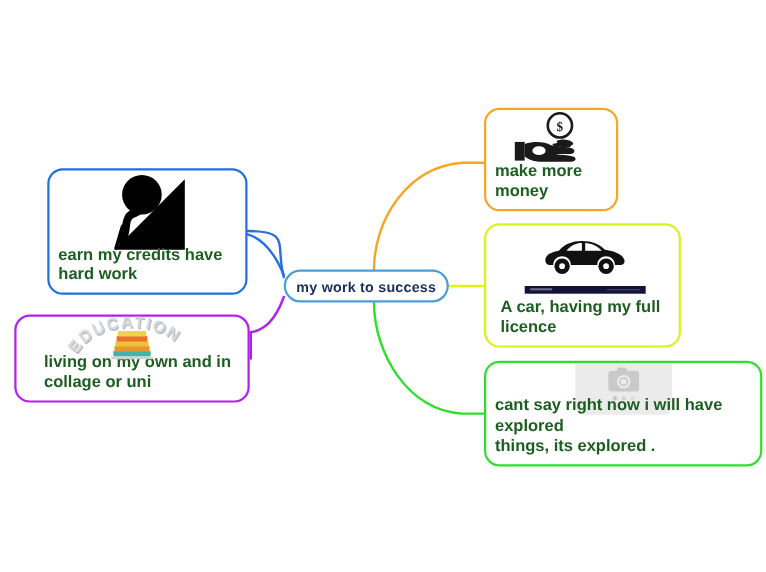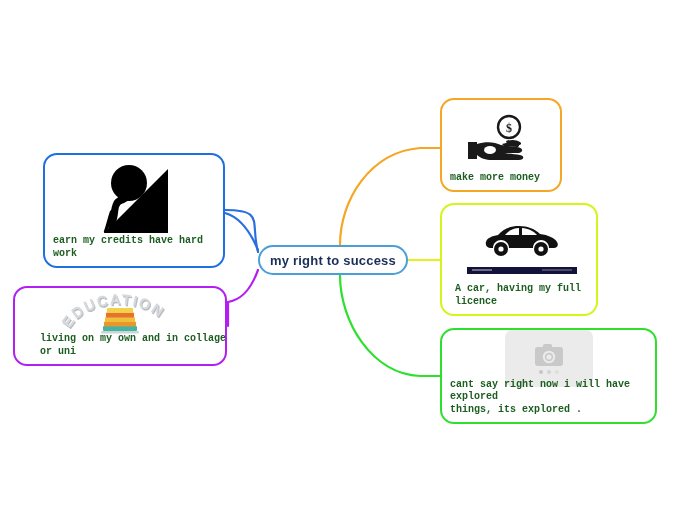--- a/index.html
+++ b/index.html
@@ -63,42 +63,41 @@
     border-style: solid;
     border-width: 2px;
     display: flex;
     flex-direction: column;
     align-items: center;
     justify-content: flex-start;
     padding: 8px 8px 6px 8px;
     overflow: hidden;
   }
   .node .node-label {
-    font-size: 10px;
+    font-size: 15px;
     font-weight: bold;
     color: #1b5e20;
     line-height: 1.25;
     text-align: left;
     width: 100%;
     align-self: flex-start;
-    font-family: Liberation Mono, monospace;
   }
   .node .node-media {
     display: flex;
     align-items: center;
     justify-content: center;
     width: 100%;
     flex: 1 1 auto;
     min-height: 0;
   }
 
   
   #node-money      { left: 440px; top: 98px;  width: 122px; height: 94px;  border-color: #f5a623; }
-  #node-car        { left: 440px; top: 203px; width: 158px; height: 113px; border-color: #d4f519; padding-left: 13px; }
-  #node-future     { left: 440px; top: 328px; width: 217px; height: 96px;  border-color: #2ee02e; }
+  #node-car        { left: 440px; top: 203px; width: 179px; height: 113px; border-color: #d4f519; padding-left: 13px; }
+  #node-future     { left: 440px; top: 328px; width: 253px; height: 96px;  border-color: #2ee02e; }
   #node-credits    { left: 43px;  top: 153px; width: 182px; height: 115px; border-color: #1f6fe0; }
   #node-living     { left: 13px;  top: 286px; width: 214px; height: 80px;  border-color: #b31ff0; }
 
   #node-money .node-label,
   #node-car   .node-label { text-align: left; }
 
   
   .img-placeholder {
     width: 88px;
     height: 57px;
@@ -192,21 +191,21 @@
     <path d="M 258 250 C 248 226 236 216 225 213" fill="none" stroke="#2a6fe0" stroke-width="2.2" stroke-linecap="round"></path>
     <path d="M 225 213 C 195 208 160 200 134 176 L 134 155" fill="none" stroke="#2a6fe0" stroke-width="2.2" stroke-linecap="round" opacity="0"></path>
 
     <path d="M 258 270 C 250 292 240 300 228 302" fill="none" stroke="#b31ff0" stroke-width="2.2" stroke-linecap="round"></path>
     <path d="M 228 302 L 228 326" fill="none" stroke="#b31ff0" stroke-width="2.2" stroke-linecap="round"></path>
 
     <path d="M 225 213 L 225 238" fill="none" stroke="#2a6fe0" stroke-width="2.2" stroke-linecap="round" opacity="0"></path>
   </svg>
 
   <div class="center-node" style="border-color: rgb(74, 159, 216);">
-    <span class="center-label" style="color: rgb(26, 46, 90);">my right to success</span>
+    <span class="center-label" style="color: rgb(26, 46, 90);">my work to success</span>
   </div>
 
   <div class="node" id="node-money" style="border-color: rgb(245, 166, 35);">
     <div class="node-media">
       <svg width="78" height="52" viewBox="0 0 78 52" xmlns="http://www.w3.org/2000/svg">
 
         <circle cx="47" cy="13" r="11" fill="none" stroke="#1a1a1a" stroke-width="2.4"></circle>
         <text x="47" y="18" font-size="12" font-family="Liberation Serif, serif" font-weight="bold" fill="#1a1a1a" text-anchor="middle">$</text>
 
         <rect x="6" y="28" width="9" height="17" fill="#1a1a1a"></rect>

